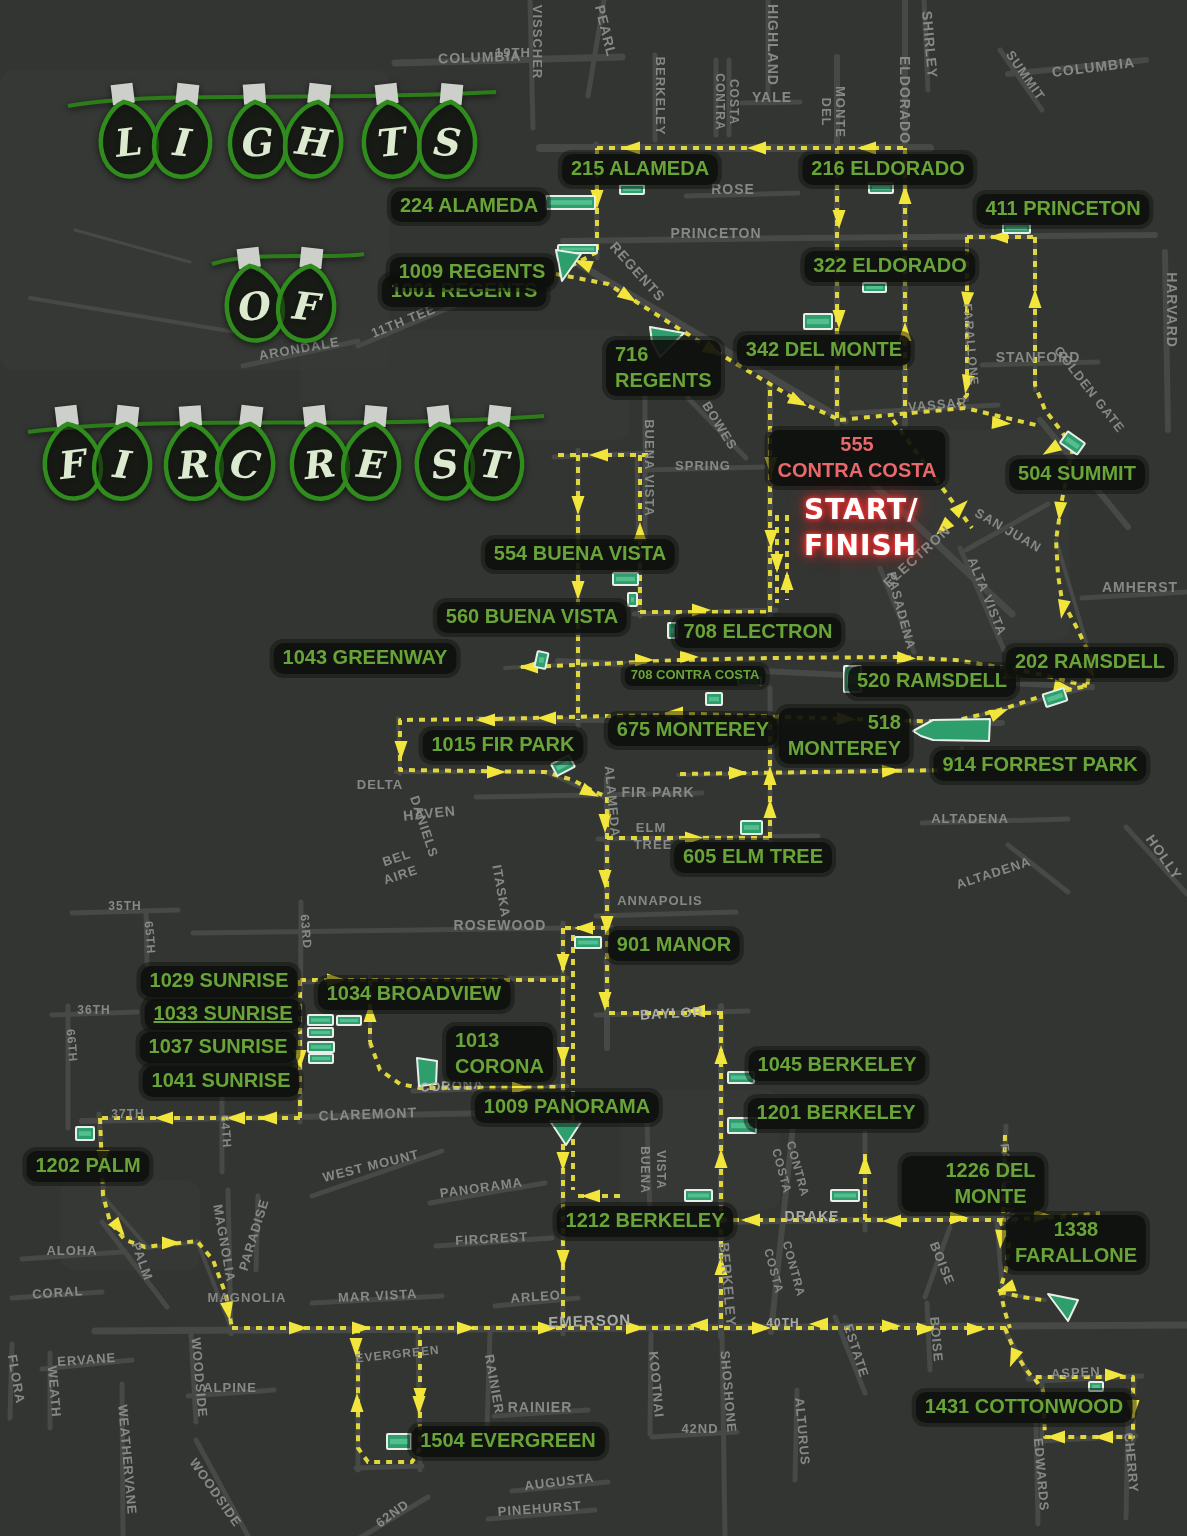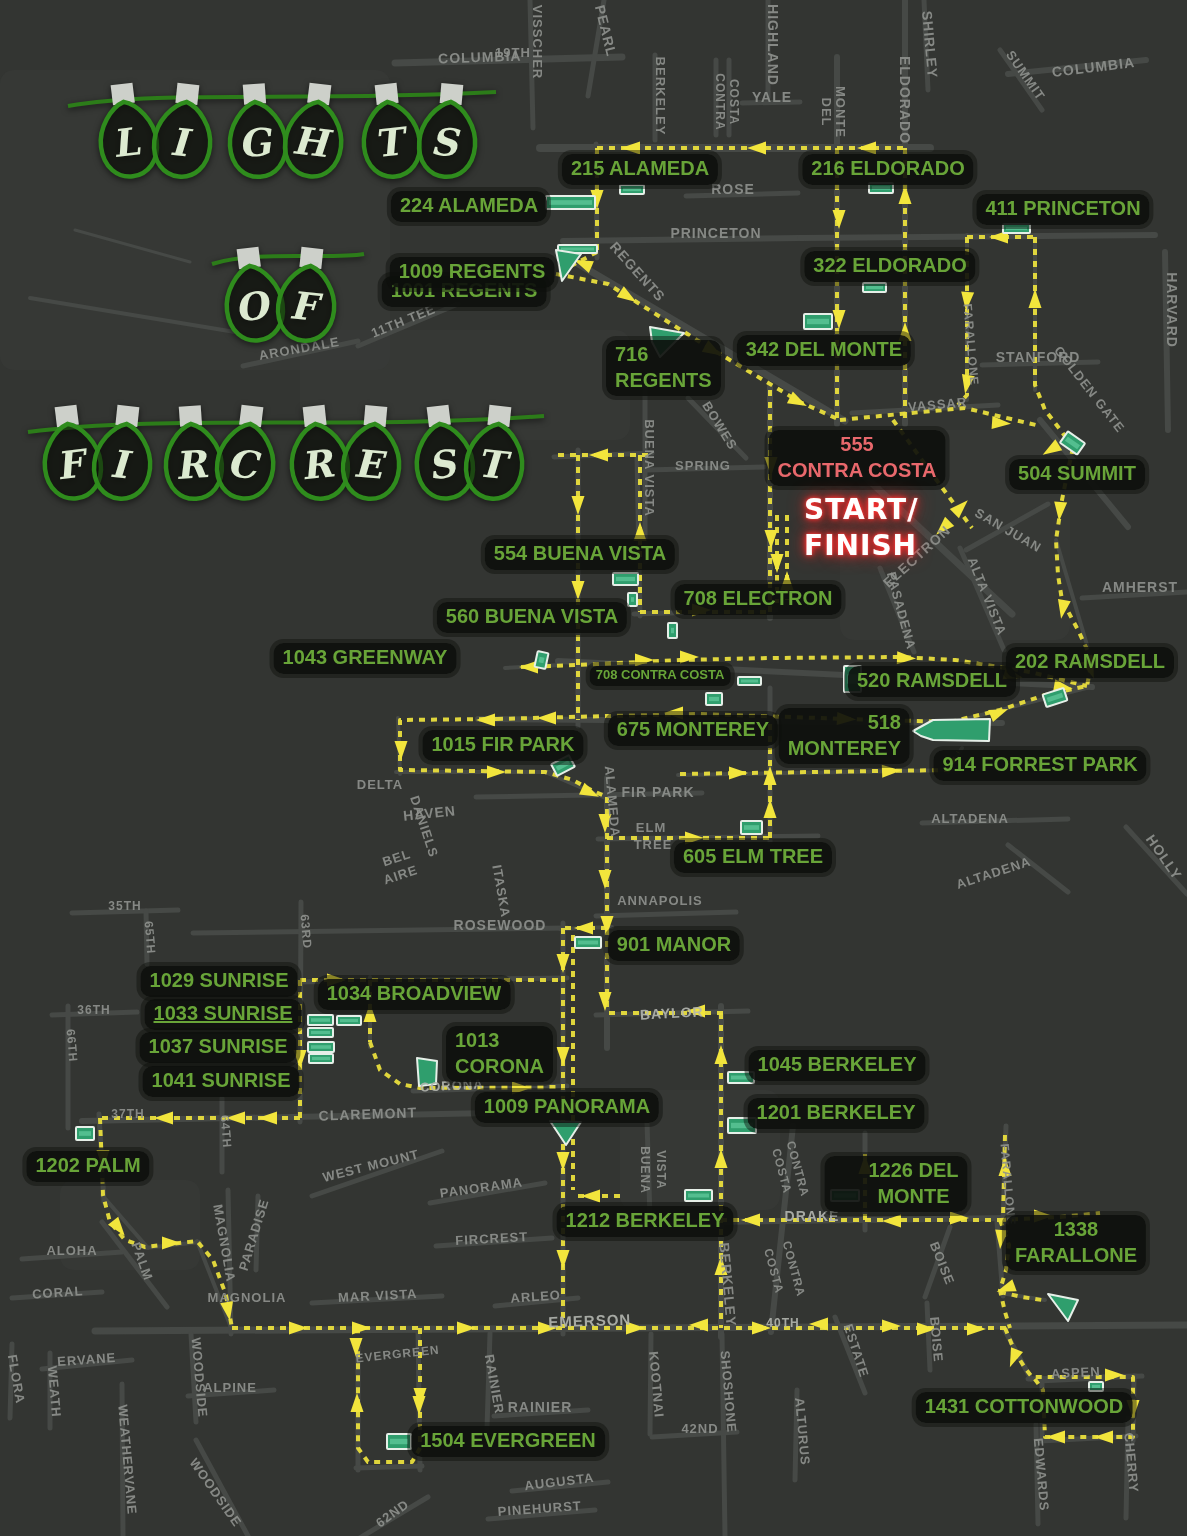--- a/index.html
+++ b/index.html
@@ -2,21 +2,21 @@
 <html><head>
 <meta charset="utf-8">
 <style>
   html,body{margin:0;padding:0;background:#222;}
   #stage{position:relative;width:1187px;height:1536px;background:#333532;overflow:hidden;
          font-family:"Liberation Sans",sans-serif;outline:3px solid #0a0a0a;}
   #map-svg{position:absolute;left:0;top:0;}
   .stop{position:absolute;background:rgba(13,15,12,.92);border-radius:10px;padding:2px 9px 3px;
         color:#68a438;font-weight:bold;font-size:20px;line-height:1.28;white-space:nowrap;
         box-shadow:0 0 0 4px rgba(13,15,12,.45);text-align:center;}
-  .stop.small{font-size:13px;border-radius:7px;padding:1px 6px 2px;}
+  .stop.small{font-size:13px;border-radius:7px;padding:1px 6px 2px;margin-left:35px;}
   .stop.red{color:#e8686c;}
   .stop.neon{color:#ffffff;background:transparent;box-shadow:none;letter-spacing:1px;
         text-shadow:0 0 4px #ff2e2e,0 0 10px #ff2e2e,0 0 18px #d92626,0 0 1px #fff;font-size:28px;
         font-family:"DejaVu Sans",sans-serif;}
   .stop div{text-align:center;}
   .stop.al-l div{text-align:left;}
   .stop.al-r div{text-align:right;}
 </style>
 </head>
 <body>
@@ -678,21 +678,21 @@
       </div>
       <div class="stop" style="top: 459px; left: 1077px; transform: translateX(-50%);">
         <div>504 SUMMIT</div>
       </div>
       <div class="stop" style="top: 539px; left: 580px; transform: translateX(-50%);">
         <div>554 BUENA VISTA</div>
       </div>
       <div class="stop" style="top: 602px; left: 532px; transform: translateX(-50%);">
         <div>560 BUENA VISTA</div>
       </div>
-      <div class="stop" style="top: 584px; left: 758px; transform: translateX(-50%);">
+      <div class="stop" style="top: 617px; left: 758px; transform: translateX(-50%);">
         <div>708 ELECTRON</div>
       </div>
       <div class="stop" style="top: 643px; left: 365px; transform: translateX(-50%);">
         <div>1043 GREENWAY</div>
       </div>
       <div class="stop small" style="top: 666px; left: 660px; transform: translateX(-50%);">
         <div>708 CONTRA COSTA</div>
       </div>
       <div class="stop" style="top: 666px; left: 932px; transform: translateX(-50%);">
         <div>520 RAMSDELL</div>
@@ -743,21 +743,21 @@
       </div>
       <div class="stop" style="top: 1050px; left: 837px; transform: translateX(-50%);">
         <div>1045 BERKELEY</div>
       </div>
       <div class="stop" style="top: 1098px; left: 836px; transform: translateX(-50%);">
         <div>1201 BERKELEY</div>
       </div>
       <div class="stop" style="top: 1206px; left: 645px; transform: translateX(-50%);">
         <div>1212 BERKELEY</div>
       </div>
-      <div class="stop" style="top: 1156px; left: 896px; transform: translateX(-50%); padding-left: 44px;">
+      <div class="stop" style="top: 1156px; left: 973px; transform: translateX(-50%); padding-left: 44px;">
         <div>1226 DEL</div>
         <div>MONTE</div>
       </div>
       <div class="stop" style="top: 1151px; left: 88px; transform: translateX(-50%);">
         <div>1202 PALM</div>
       </div>
       <div class="stop" style="top: 1215px; left: 1076px; transform: translateX(-50%);">
         <div>1338</div>
         <div>FARALLONE</div>
       </div>

